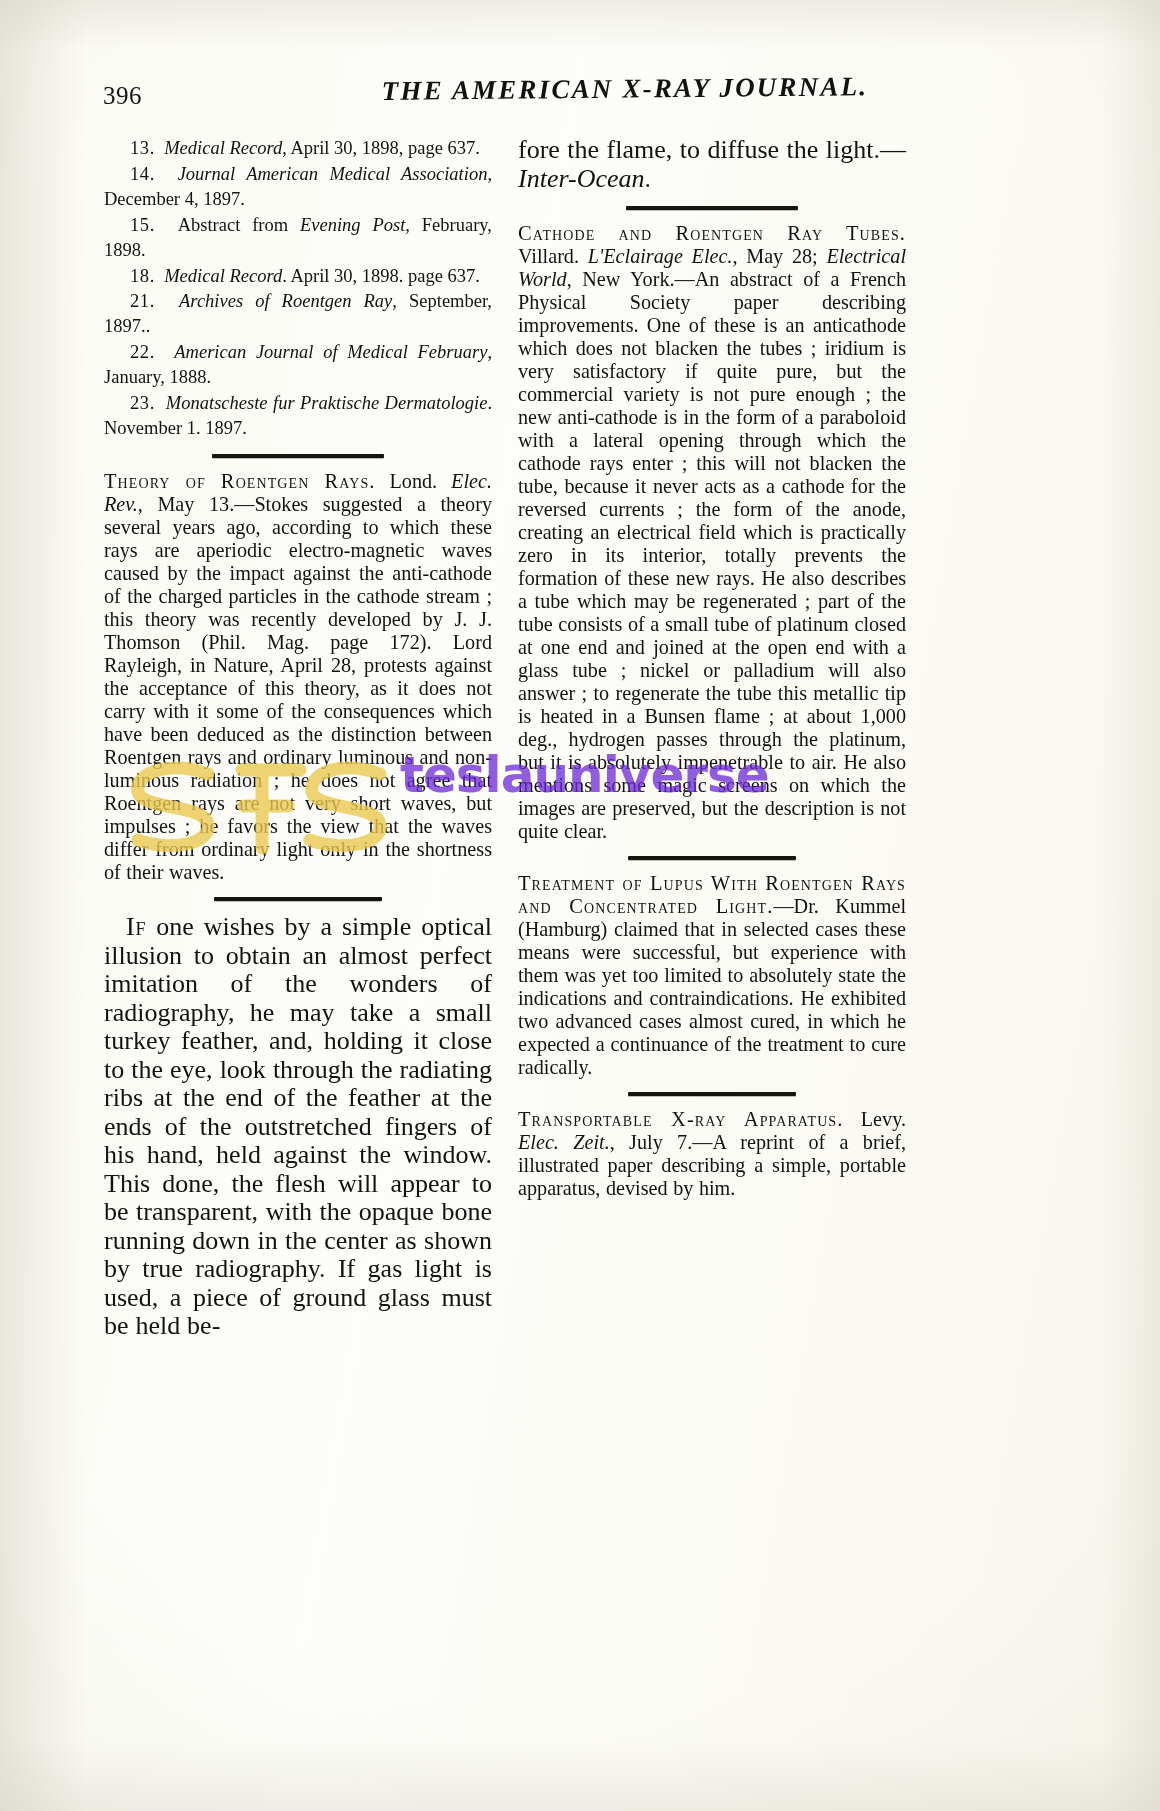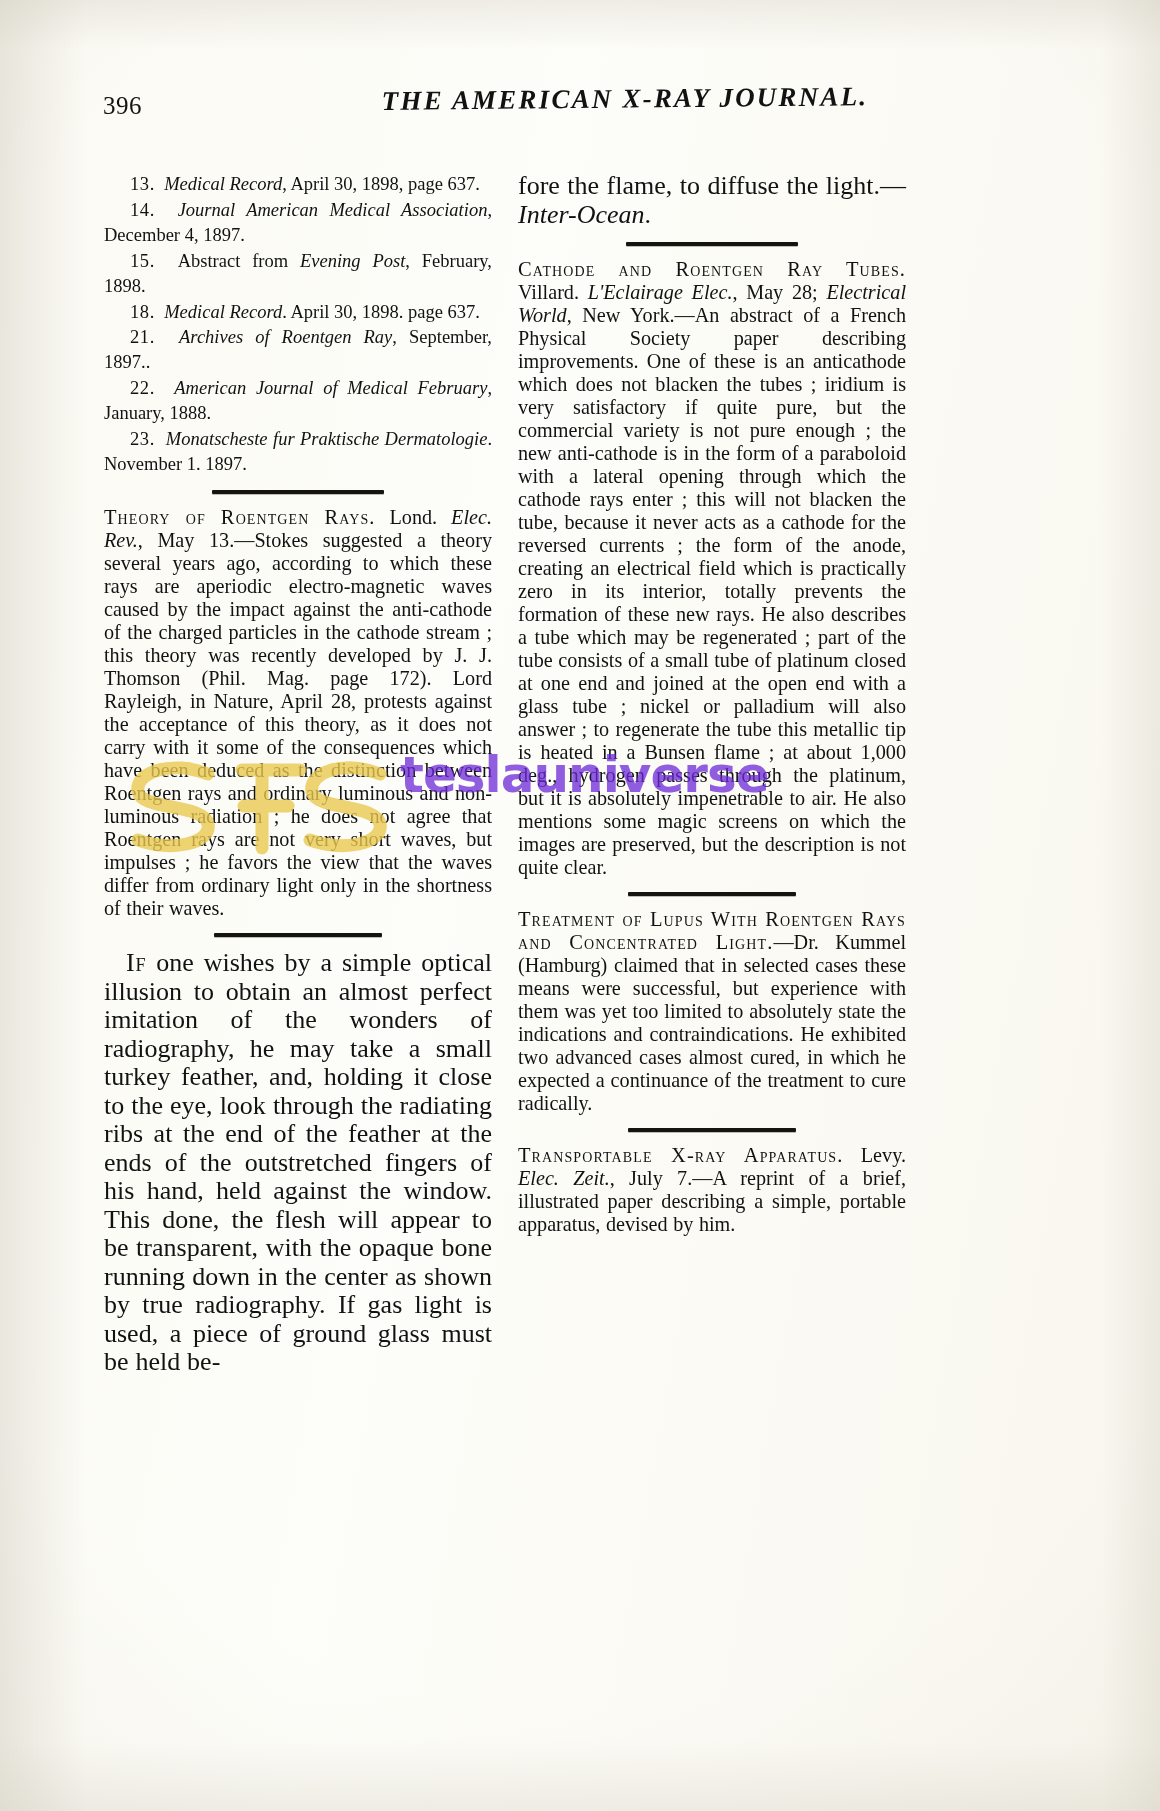--- a/index.html
+++ b/index.html
@@ -42,21 +42,21 @@
   }
   #scan-edge-b {
     position: absolute; left: 0; bottom: 0; height: 70px; width: 100%;
     background: linear-gradient(to top, rgba(210,205,192,0.30), rgba(255,255,255,0));
     pointer-events: none;
   }
 
   
   #running-head {
     position: absolute;
-    top: 84px;
+    top: 74px;
     left: 100px;
     right: 100px;
     height: 42px;
   }
   #folio {
     position: absolute;
     left: 3px;
     top: 8px;
     font-size: 25px;
     letter-spacing: 0.5px;
@@ -73,21 +73,20 @@
     letter-spacing: 2.2px;
     padding-left: 90px;
     transform: rotate(-0.55deg);
   }
 
   
   .column {
     position: absolute;
     top: 136px;
     width: 388px;
-    margin-top: 36px;
   }
   #col-left  { left: 104px; }
   #col-right { left: 518px; }
 
   .ref-list { margin: 0; }
 
   .ref-item {
     font-size: 18.5px;
     line-height: 25.2px;
     text-align: justify;

